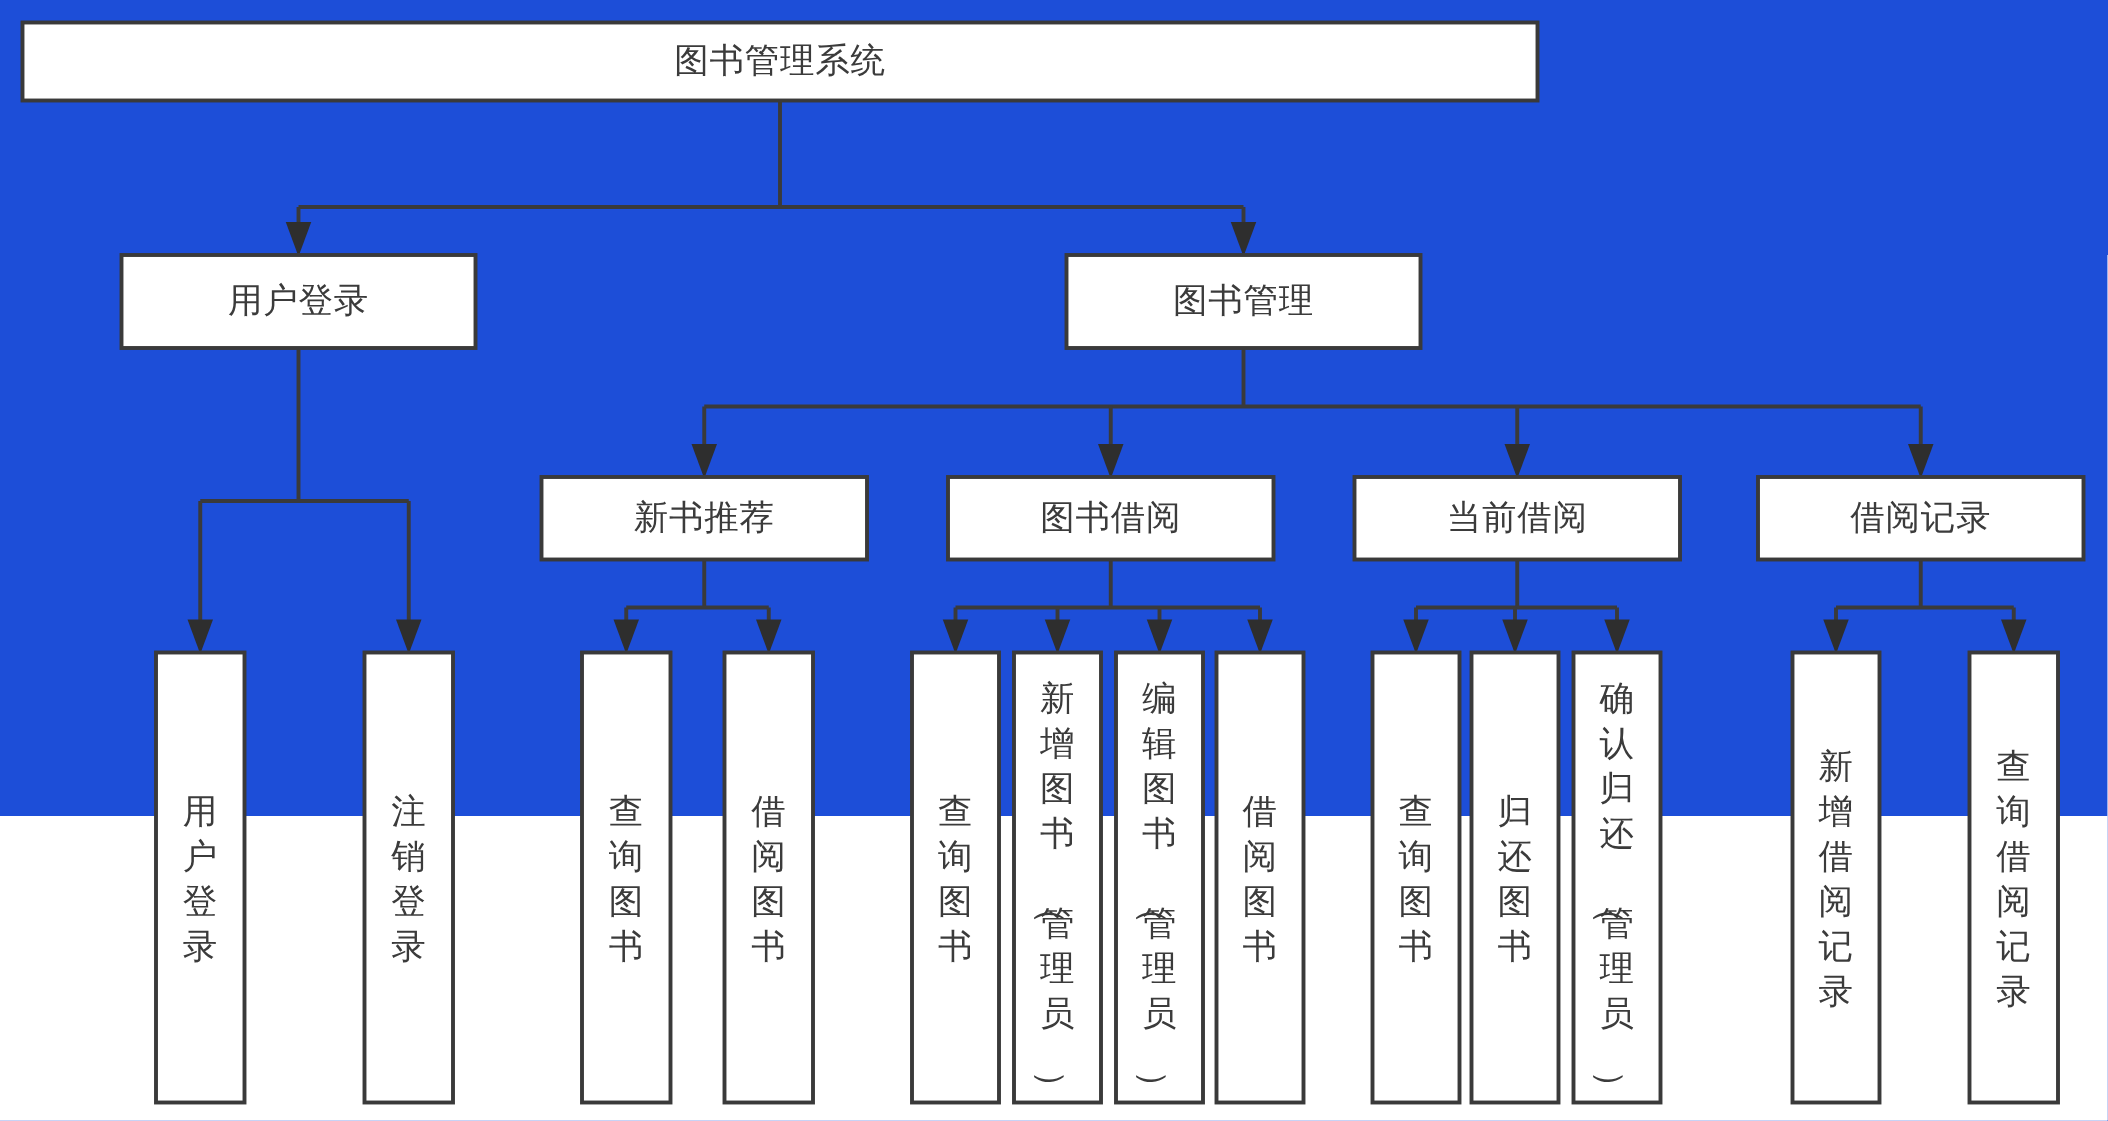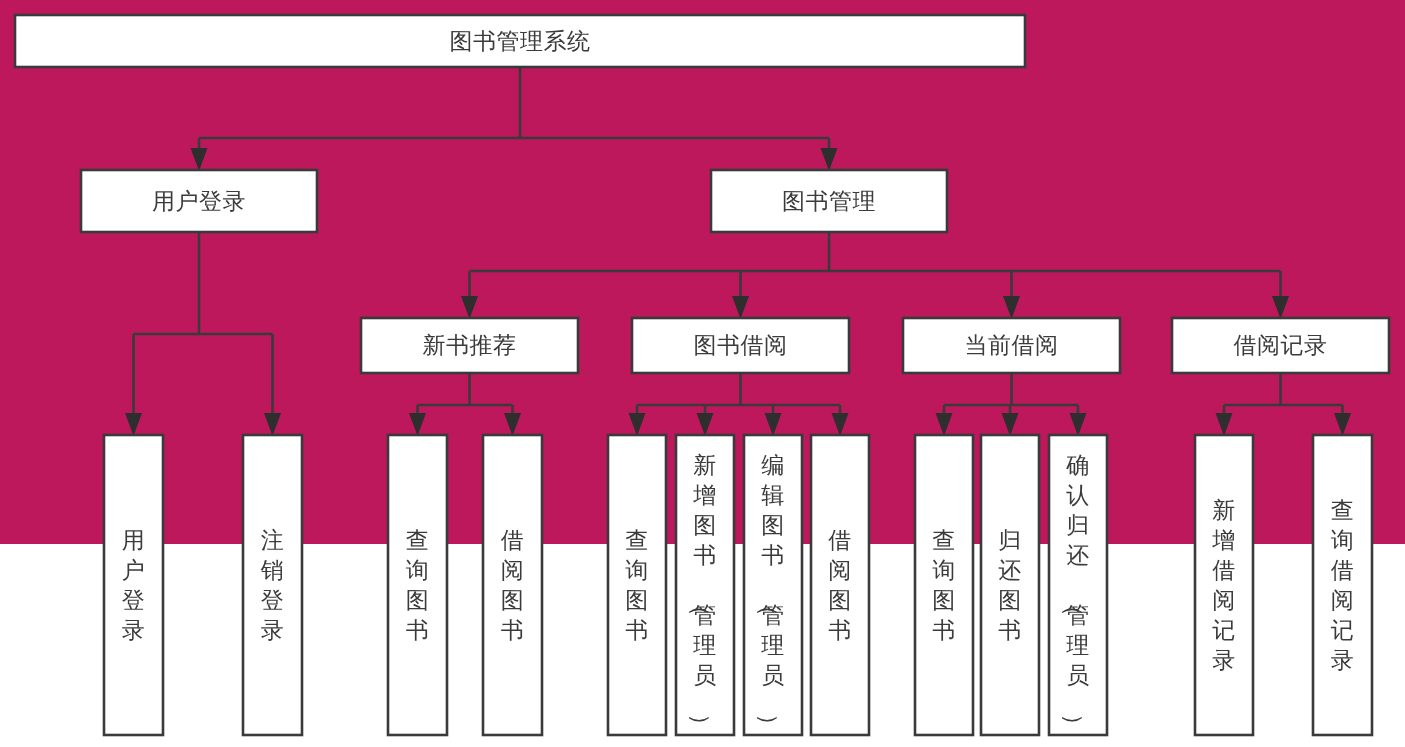--- a/index.html
+++ b/index.html
@@ -11,21 +11,21 @@
   body {
     width: 1405px;
     height: 747px;
     overflow: hidden;
     font-family: "DejaVu Sans", "Liberation Sans", sans-serif;
   }
   #diagram-root {
     position: relative;
     width: 1405px;
     height: 544px;
-    background: #be185d;
+    background: #1d4ed8;
   }
   svg.diagram-canvas {
     position: absolute;
     left: 0;
     top: 0;
     width: 1405px;
     height: 747px;
     display: block;
   }
   .node-box {

